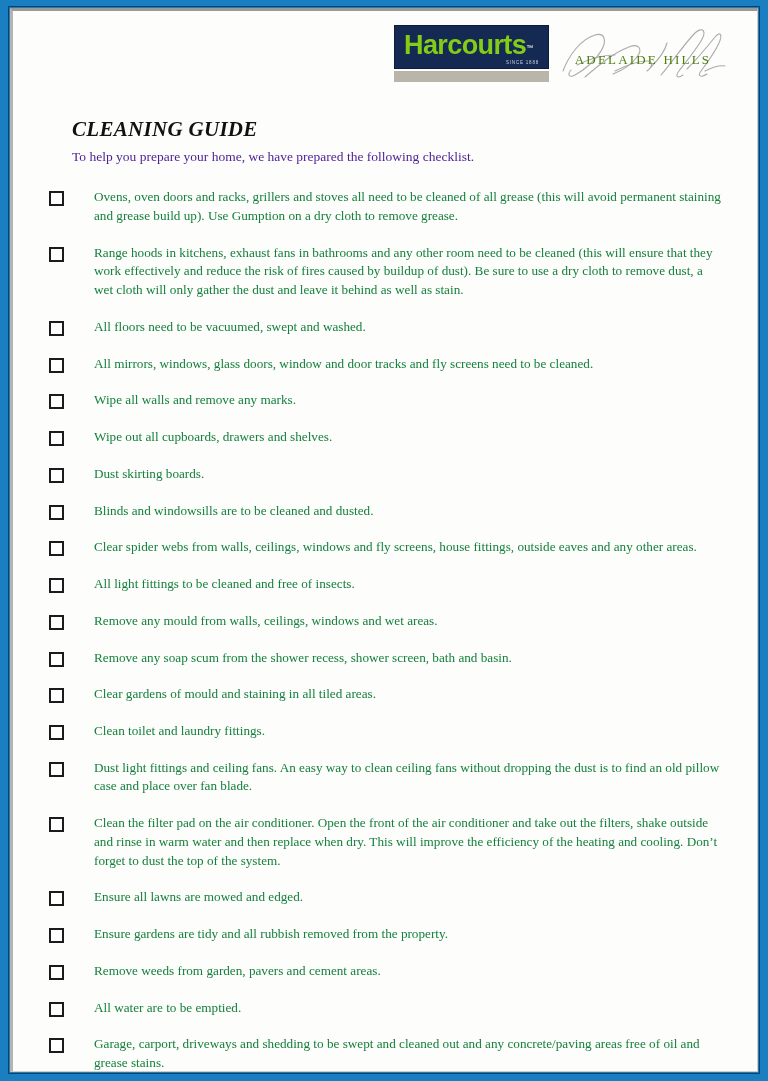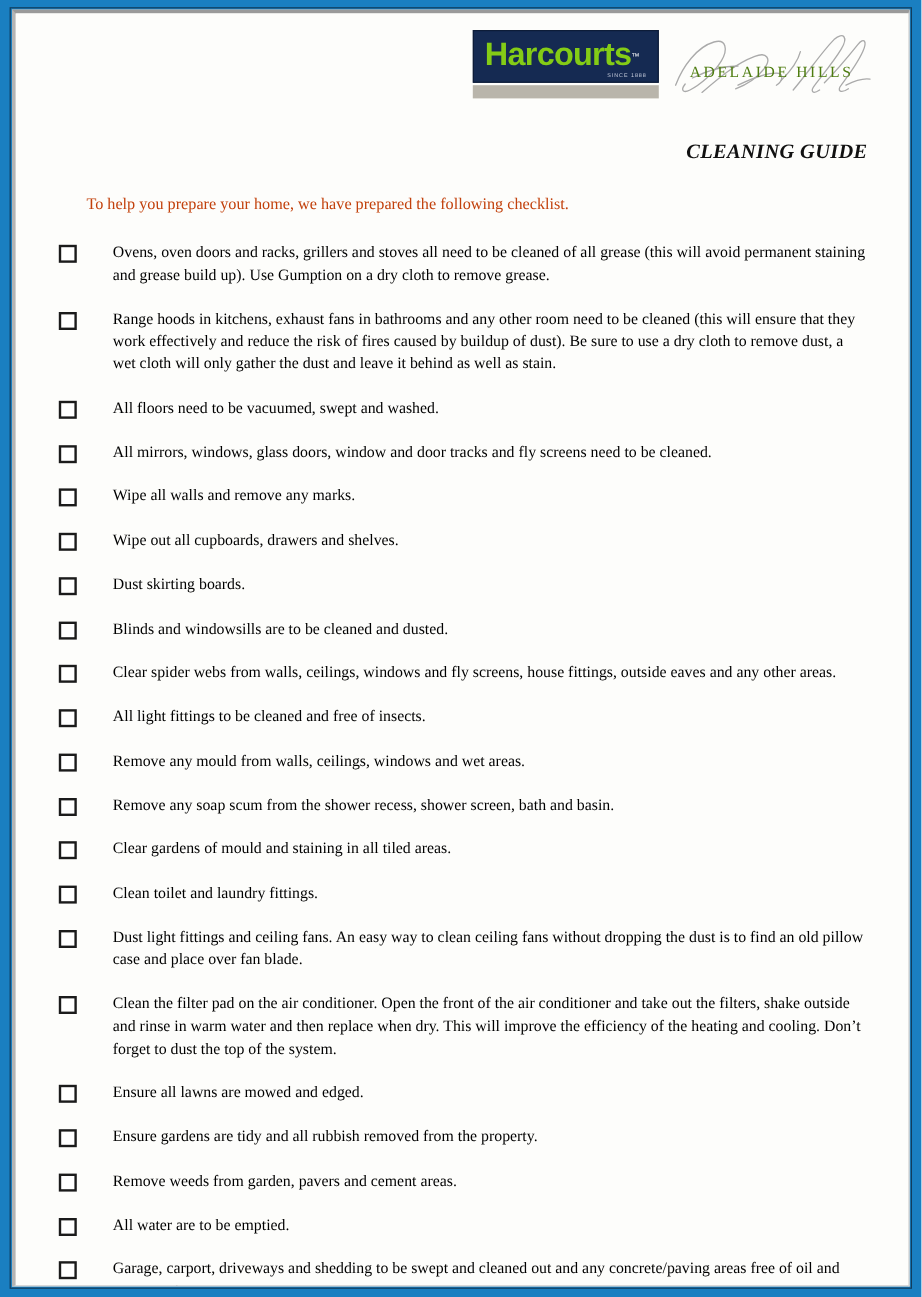--- a/index.html
+++ b/index.html
@@ -134,29 +134,28 @@
   }
 
   
   .doc-body {
     padding: 0 34px 0 36px;
   }
   .doc-title {
     font-family: "Liberation Serif", "DejaVu Serif", serif;
     font-weight: bold;
     font-style: italic;
-    font-size: 17px;
+    font-size: 21px;
     color: #111111;
     letter-spacing: 0.3px;
-    margin: 0 0 24px 23px;
-    text-align: right;
+    margin: 0 0 6px 23px;
   }
   .doc-intro {
     font-size: 13.5px;
-    color: #c2410c;
+    color: #4c1d95;
     margin: 0 0 22px 23px;
     line-height: 1.35;
   }
 
   
   .checklist {
     list-style: none;
     margin: 0;
     padding: 0;
   }
@@ -172,21 +171,21 @@
     border: 2px solid #1b1b1b;
     background: #ffffff;
     margin: 3px 0 0 0;
     box-sizing: content-box;
   }
   .check-text {
     flex: 1;
     margin-left: 30px;
     font-size: 13.2px;
     line-height: 1.42;
-    color: #000000;
+    color: #15803d;
     text-align: left;
   }
 
   
   .check-item.group-break {
     margin-top: 10px;
   }
 </style>
 </head>
 <body>

